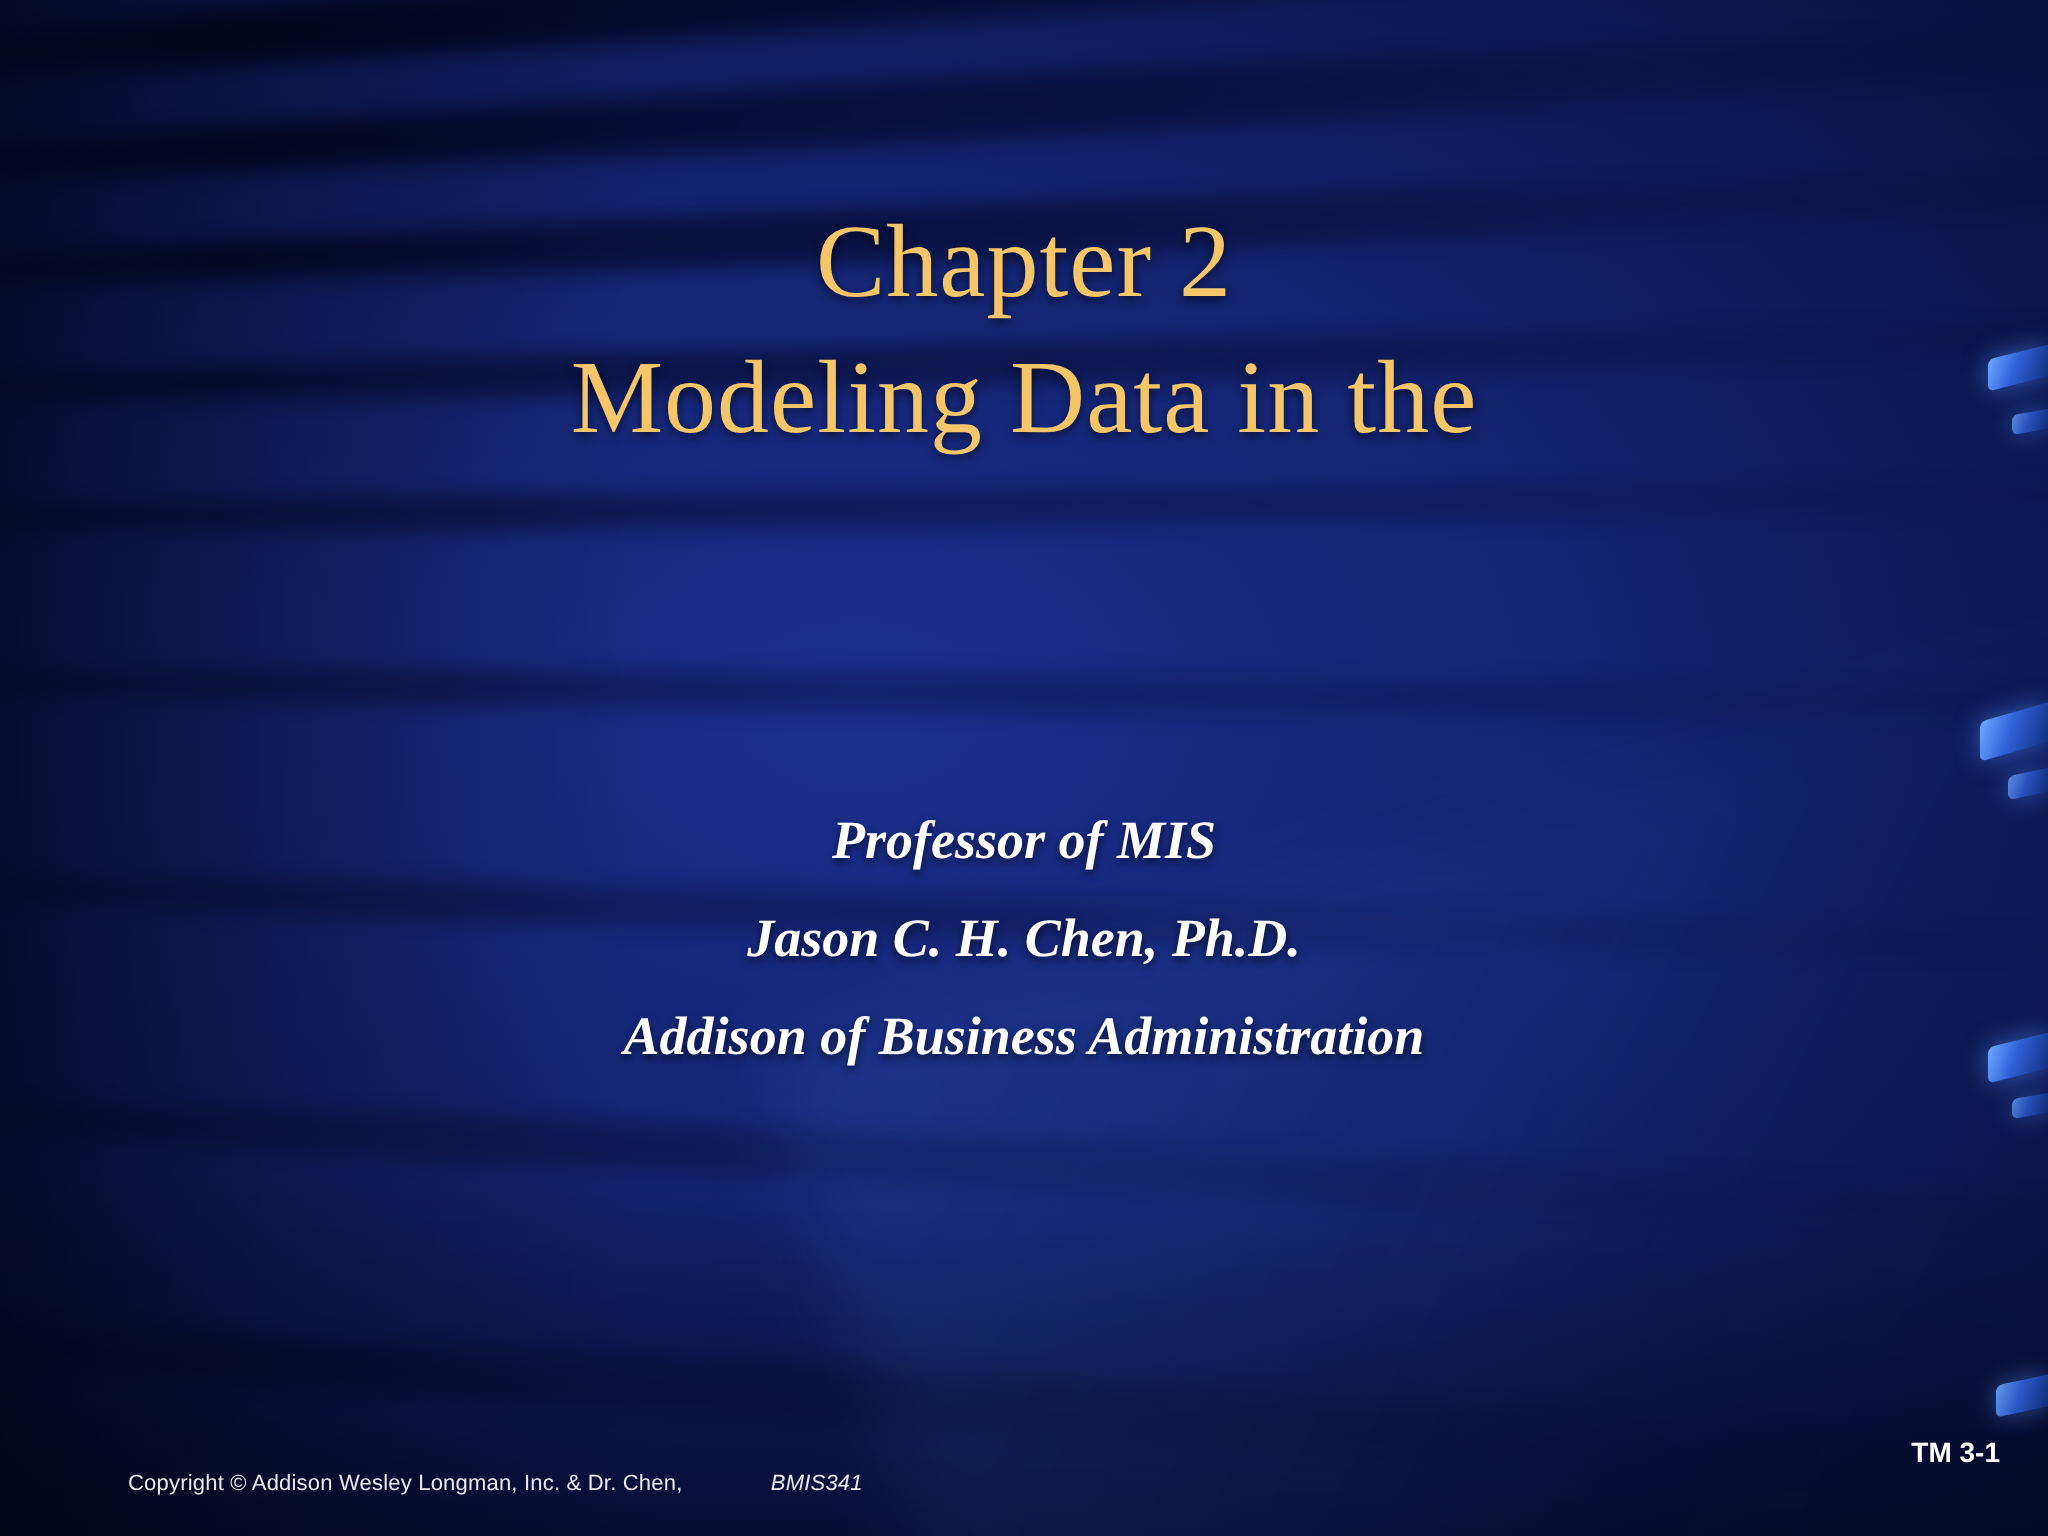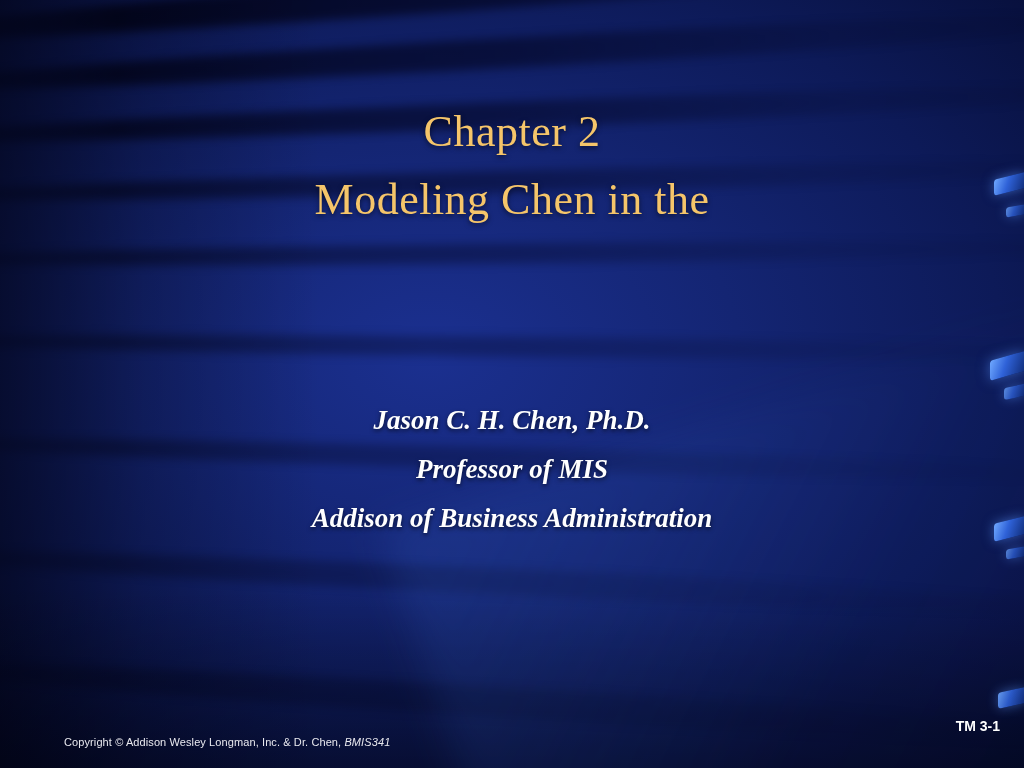--- a/index.html
+++ b/index.html
@@ -93,21 +93,21 @@
   .title-block {
     position: absolute;
     top: 98px;
     left: 0;
     width: 1024px;
     text-align: center;
   }
   .title-line {
     color: #f5c56a;
     font-family: "Liberation Serif", serif;
-    font-size: 44px;
+    font-size: 52px;
     line-height: 68px;
     letter-spacing: 0.5px;
     text-shadow: 0 2px 5px rgba(0,0,0,0.55);
   }
 
   .author-block {
     position: absolute;
     top: 396px;
     left: 0;
     width: 1024px;
@@ -128,20 +128,21 @@
     left: 64px;
     bottom: 20px;
     color: #e9e9ef;
     font-family: "Liberation Sans", sans-serif;
     font-size: 11px;
     letter-spacing: 0.1px;
     white-space: nowrap;
   }
   .footer-copyright .course {
     font-style: italic;
+    margin-left: 41px;
   }
   .footer-slide {
     position: absolute;
     right: 24px;
     bottom: 34px;
     color: #ffffff;
     font-family: "Liberation Sans", sans-serif;
     font-size: 14px;
     font-weight: bold;
   }
@@ -168,26 +169,26 @@
   <div class="fleck f1"></div>
   <div class="fleck f2"></div>
   <div class="fleck f3"></div>
   <div class="fleck f4"></div>
   <div class="fleck f5"></div>
   <div class="fleck f6"></div>
   <div class="fleck f7"></div>
 
   <div class="title-block">
     <div class="title-line">Chapter 2</div>
-    <div class="title-line">Modeling Chen in the</div>
+    <div class="title-line">Modeling Data in the</div>
   </div>
 
   <div class="author-block">
+    <div class="author-line">Professor of MIS</div>
     <div class="author-line">Jason C. H. Chen, Ph.D.</div>
-    <div class="author-line">Professor of MIS</div>
     <div class="author-line">Addison of Business Administration</div>
   </div>
 
   <div class="footer-copyright">
     <span>Copyright © Addison Wesley Longman, Inc. &amp; Dr. Chen,</span>
     <span class="course">BMIS341</span>
   </div>
 
   <div class="footer-slide">TM 3-1</div>
 

